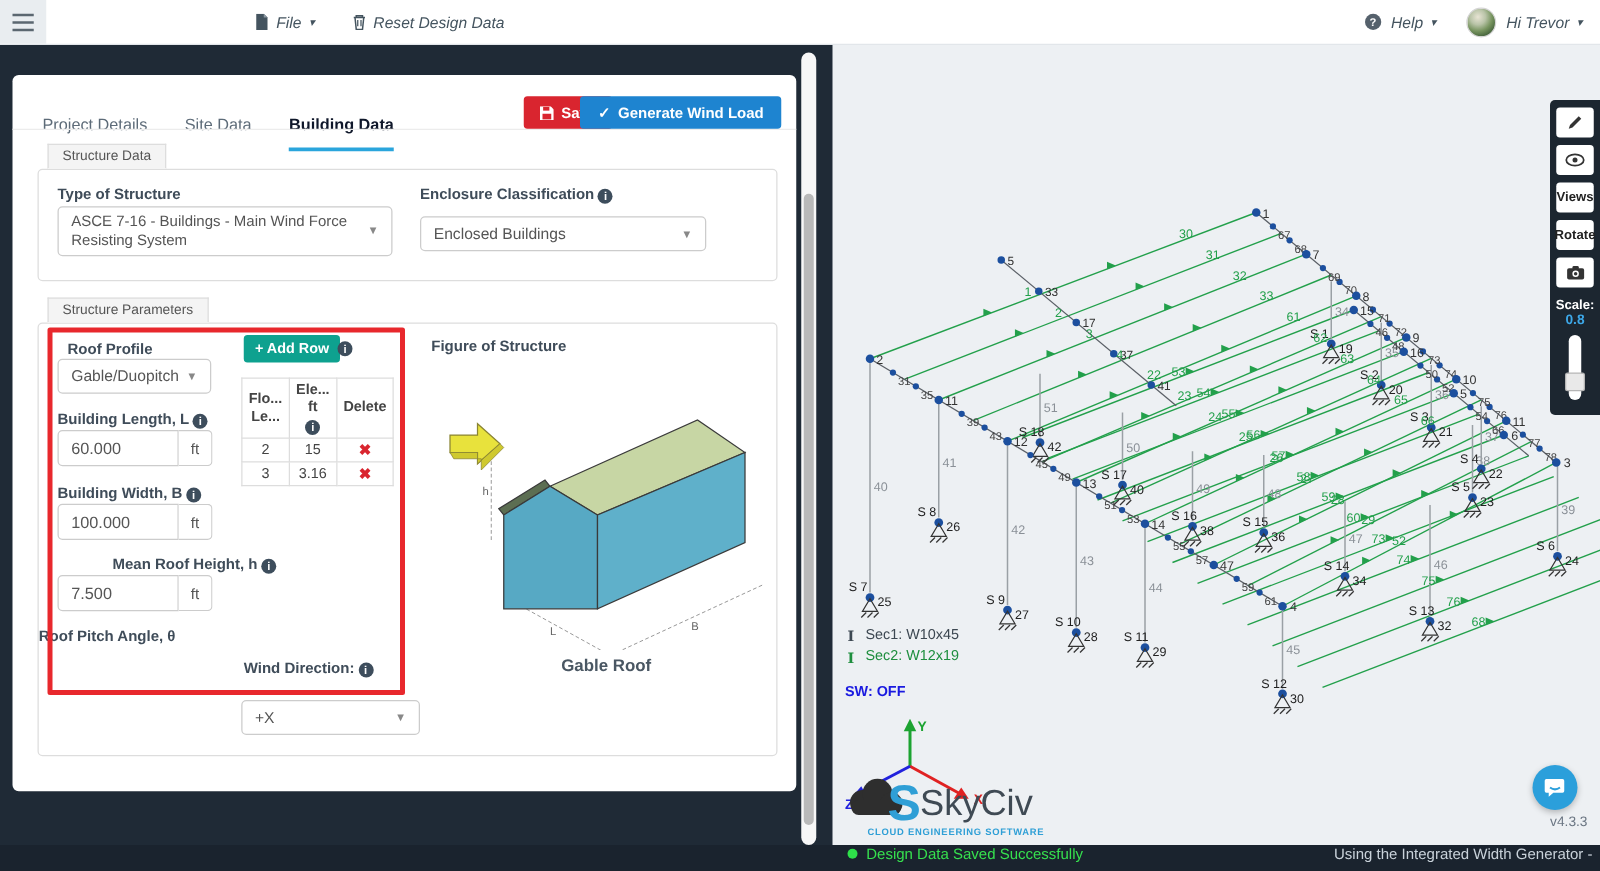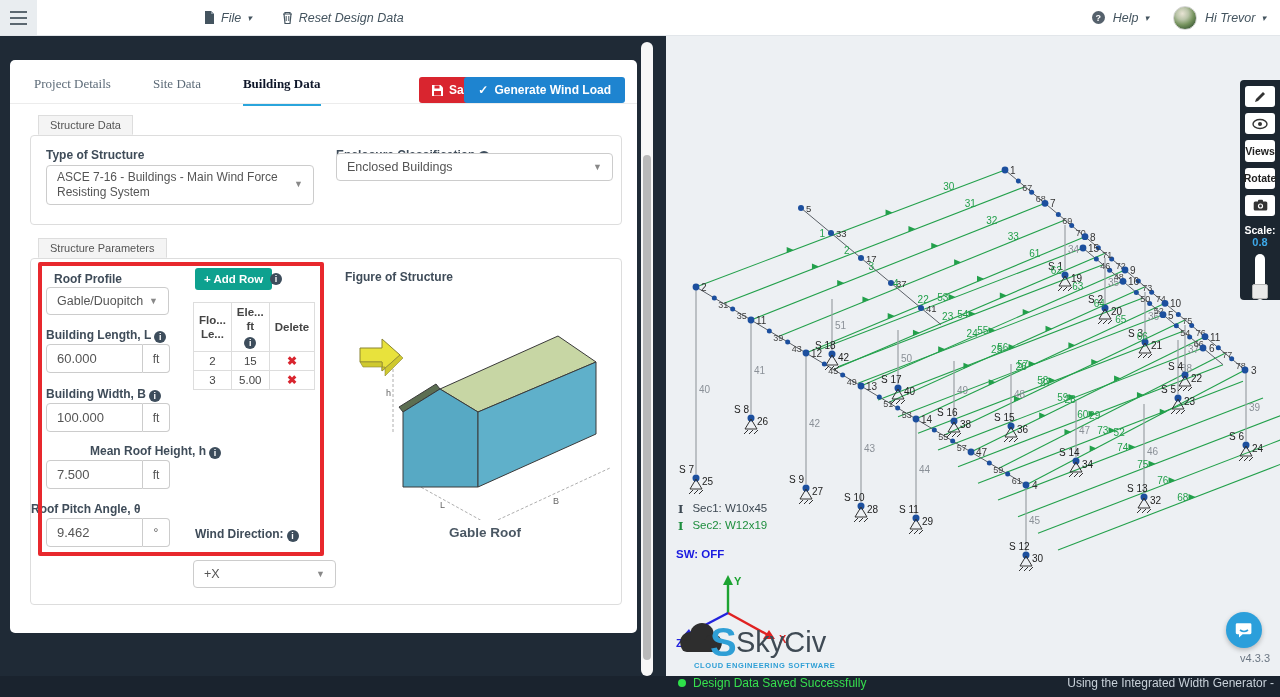--- a/index.html
+++ b/index.html
@@ -21,21 +21,21 @@
   svg.ticon{display:block;}
 
   
   .main{display:flex;height:640px;}
   .left-pane{width:666px;background:#1f2a36;position:relative;flex:none;}
   .scroll-track{position:absolute;left:641px;top:6px;width:12px;height:634px;background:#f7f7f7;border-radius:6px;}
   .scroll-thumb{position:absolute;left:2px;top:113px;width:8px;height:505px;background:#b9b9b9;border-radius:4px;}
 
   .card{position:absolute;left:10px;top:24px;width:627px;height:573px;background:#fff;border-radius:5px;}
 
-  .tabs{position:absolute;top:16px;left:24px;display:flex;gap:42px;font-size:13px;color:#5d6b78;font-family:Liberation Serif, serif;}
+  .tabs{position:absolute;top:32px;left:24px;display:flex;gap:30px;font-size:13px;color:#5d6b78;}
   .tab{padding-bottom:11px;cursor:pointer;}
   .tab.active{color:#0f172a;font-weight:bold;border-bottom:3px solid #2aa5dc;}
   .tabline{position:absolute;top:43px;left:0;right:0;border-top:1px solid #ececec;}
 
   .btn{display:flex;align-items:center;gap:6px;color:#fff;font-size:12px;font-weight:bold;border-radius:3px;cursor:pointer;}
   .btn-save{position:absolute;top:17px;right:147px;background:#d9252f;padding:6px 13px;}
   .btn-generate{position:absolute;top:17px;right:12px;background:#1e84d0;padding:6px 14px;}
 
   .fs-label{position:absolute;z-index:2;background:#f4f4f4;border:1px solid #ddd;border-bottom:1px solid #f4f4f4;padding:3px 11px;font-size:11px;color:#555;}
   .sd-label{left:28px;top:55px;}
@@ -60,21 +60,21 @@
   table.floors th,table.floors td{border:1px solid #ddd;text-align:center;padding:2px 5px;}
   table.floors th{font-weight:bold;background:#fff;line-height:1.25;}
   table.floors .delx{color:#d9252f;font-weight:bold;font-size:12px;cursor:pointer;}
 
   .wind-label{left:185px;top:467px;}
   .fig-title{left:335px;top:210px;}
   .fig-caption{position:absolute;left:335px;top:465px;width:280px;text-align:center;font-size:13.5px;font-weight:bold;color:#4a5763;}
 
   
   .viewport{flex:1;position:relative;background:#edf0f3;overflow:hidden;}
-  .vp-toolbar{position:absolute;right:0;top:44px;width:40px;height:220px;background:#1c2630;border-radius:4px 0 0 4px;display:flex;flex-direction:column;align-items:center;padding-top:6px;}
+  .vp-toolbar{position:absolute;right:0;top:44px;width:40px;height:252px;background:#1c2630;border-radius:4px 0 0 4px;display:flex;flex-direction:column;align-items:center;padding-top:6px;}
   .vtb{width:30px;height:24px;background:#fff;border-radius:3px;margin-bottom:6px;display:flex;align-items:center;justify-content:center;font-size:10.5px;font-weight:bold;color:#222;cursor:pointer;}
   .scale-lbl{color:#fff;font-size:10.5px;font-weight:bold;margin-top:2px;}
   .scale-val{color:#3da8e8;font-size:11px;font-weight:bold;margin-bottom:6px;cursor:pointer;}
   .vslider{width:10px;height:52px;background:#fff;border-radius:5px;position:relative;cursor:pointer;}
   .vthumb{position:absolute;left:-3px;top:30px;width:16px;height:15px;background:#e9e9e9;border:1px solid #b5b5b5;border-radius:2px;}
 
   .legend{position:absolute;left:12px;top:466px;font-size:11.5px;}
   .legend .row{display:flex;gap:9px;margin-bottom:3px;}
   .lg-I{font-family:"DejaVu Serif",serif;font-weight:bold;}
   .sec1{color:#3d4852;} .sec2{color:#1e8e3e;}
@@ -156,21 +156,21 @@
     <div class="fs-label sd-label">Structure Data</div>
     <div class="sd-box"></div>
     <div class="flabel" style="left:36px;top:88px;">Type of Structure</div>
     <div class="select" style="left:36px;top:105px;width:268px;height:40px;font-size:12px;line-height:1.25;">
       <span style="white-space:normal;max-width:225px;">ASCE 7-16 - Buildings - Main Wind Force Resisting System</span>
       <span class="sel-caret">▼</span>
     </div>
     <div class="flabel" style="left:326px;top:88px;">
       <span>Enclosure Classification</span><span class="info-i">i</span>
     </div>
-    <div class="select" style="left:326px;top:93px;width:277px;height:28px;">
+    <div class="select" style="left:326px;top:113px;width:229px;height:28px;">
       <span>Enclosed Buildings</span>
       <span class="sel-caret">▼</span>
     </div>
 
     <div class="fs-label sp-label">Structure Parameters</div>
     <div class="sp-box"></div>
     <div class="redbox"></div>
 
     <div class="flabel" style="left:44px;top:212px;">Roof Profile</div>
     <div class="select" style="left:36px;top:227px;width:123px;height:28px;">
@@ -196,43 +196,39 @@
 
     <div class="flabel" style="left:36px;top:384px;padding-left:44px;">
       <span>Mean Roof Height, h</span><span class="info-i">i</span>
     </div>
     <div class="igroup" style="left:36px;top:400px;">
       <div class="ival">7.500</div>
       <div class="iunit">ft</div>
     </div>
 
     <div class="flabel" style="left:21px;top:442px;">Roof Pitch Angle, θ</div>
-    <div class="igroup" style="left:36px;top:458px;">
-      <div class="ival">9.462</div>
-      <div class="iunit">°</div>
-    </div>
 
     <div class="btn-addrow">+ Add Row</div>
     <span class="info-i addrow-info">i</span>
 
     <table class="floors">
       <tbody>
             <tr>
         <th><span>Flo...</span><br><span>Le...</span></th>
         <th><span>Ele...</span><br><span>ft</span><br><span class="info-i" style="margin-left:0;">i</span></th>
         <th>Delete</th>
       </tr>
       <tr>
         <td>2</td>
         <td>15</td>
         <td class="delx">✖</td>
       </tr>
       <tr>
         <td>3</td>
-        <td>5.00</td>
+        <td>3.16</td>
         <td class="delx">✖</td>
       </tr>
     </tbody>
         </table>
 
     <div class="flabel wind-label">
       <span>Wind Direction:</span><span class="info-i">i</span>
     </div>
     <div class="select" style="left:183px;top:500px;width:143px;height:28px;">
       <span>+X</span>

